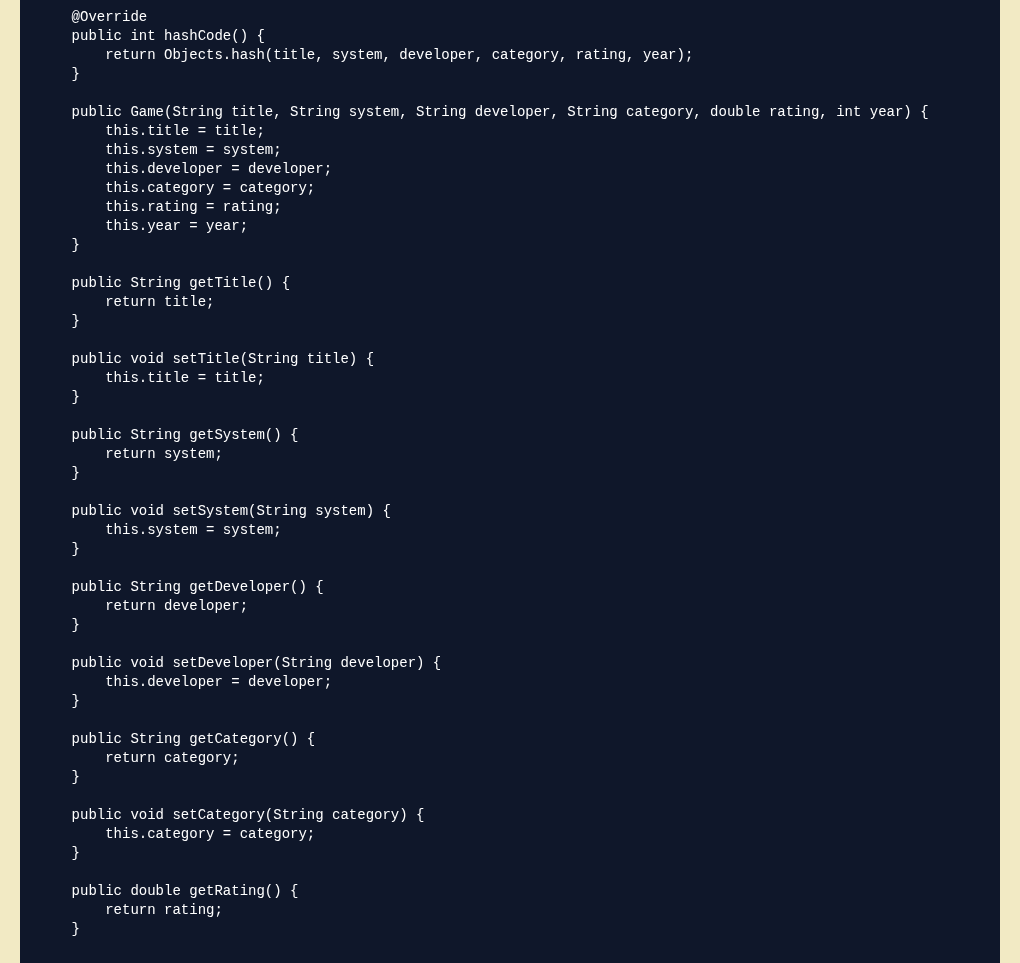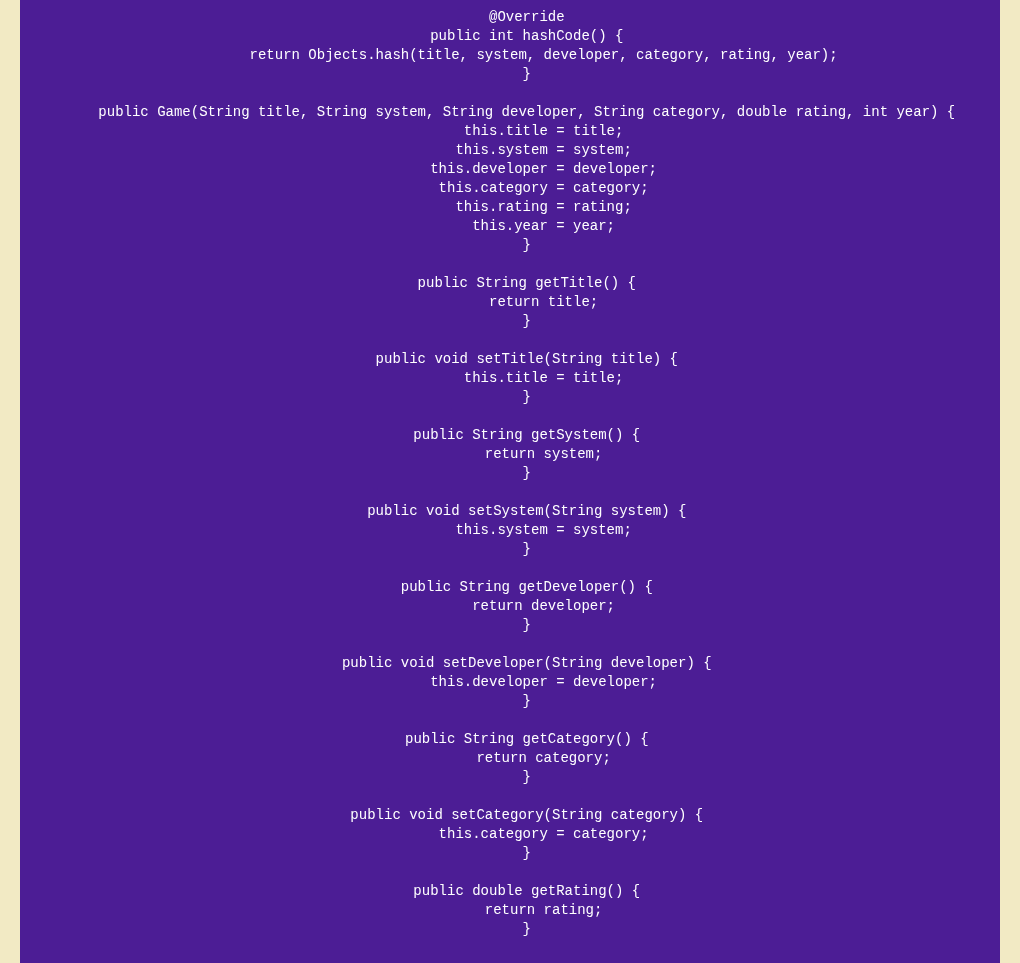--- a/index.html
+++ b/index.html
@@ -8,28 +8,27 @@
       box-sizing: border-box;
     }
     body {
       background-color: #f2eac4;
       padding: 0;
       font-family: Consolas, 'Courier New', monospace;
       font-size: 14px;
       line-height: 19px;
     }
     .code-container {
-      background-color: #4c1d95;
+      background-color: #0f172a;
       color: #ffffff;
       padding: 8px 18px;
       margin: 0 20px;
       min-height: 963px;
       white-space: pre;
       overflow-x: auto;
-      text-align: center;
     }
     .code-line {
       display: block;
     }
   </style>
 </head>
 <body>
 
 <div class="code-container" id="code-block"><span class="code-line">    @Override</span><span class="code-line">    public int hashCode() {</span><span class="code-line">        return Objects.hash(title, system, developer, category, rating, year);</span><span class="code-line">    }</span><span class="code-line">&nbsp;</span><span class="code-line">    public Game(String title, String system, String developer, String category, double rating, int year) {</span><span class="code-line">        this.title = title;</span><span class="code-line">        this.system = system;</span><span class="code-line">        this.developer = developer;</span><span class="code-line">        this.category = category;</span><span class="code-line">        this.rating = rating;</span><span class="code-line">        this.year = year;</span><span class="code-line">    }</span><span class="code-line">&nbsp;</span><span class="code-line">    public String getTitle() {</span><span class="code-line">        return title;</span><span class="code-line">    }</span><span class="code-line">&nbsp;</span><span class="code-line">    public void setTitle(String title) {</span><span class="code-line">        this.title = title;</span><span class="code-line">    }</span><span class="code-line">&nbsp;</span><span class="code-line">    public String getSystem() {</span><span class="code-line">        return system;</span><span class="code-line">    }</span><span class="code-line">&nbsp;</span><span class="code-line">    public void setSystem(String system) {</span><span class="code-line">        this.system = system;</span><span class="code-line">    }</span><span class="code-line">&nbsp;</span><span class="code-line">    public String getDeveloper() {</span><span class="code-line">        return developer;</span><span class="code-line">    }</span><span class="code-line">&nbsp;</span><span class="code-line">    public void setDeveloper(String developer) {</span><span class="code-line">        this.developer = developer;</span><span class="code-line">    }</span><span class="code-line">&nbsp;</span><span class="code-line">    public String getCategory() {</span><span class="code-line">        return category;</span><span class="code-line">    }</span><span class="code-line">&nbsp;</span><span class="code-line">    public void setCategory(String category) {</span><span class="code-line">        this.category = category;</span><span class="code-line">    }</span><span class="code-line">&nbsp;</span><span class="code-line">    public double getRating() {</span><span class="code-line">        return rating;</span><span class="code-line">    }</span></div>
 

